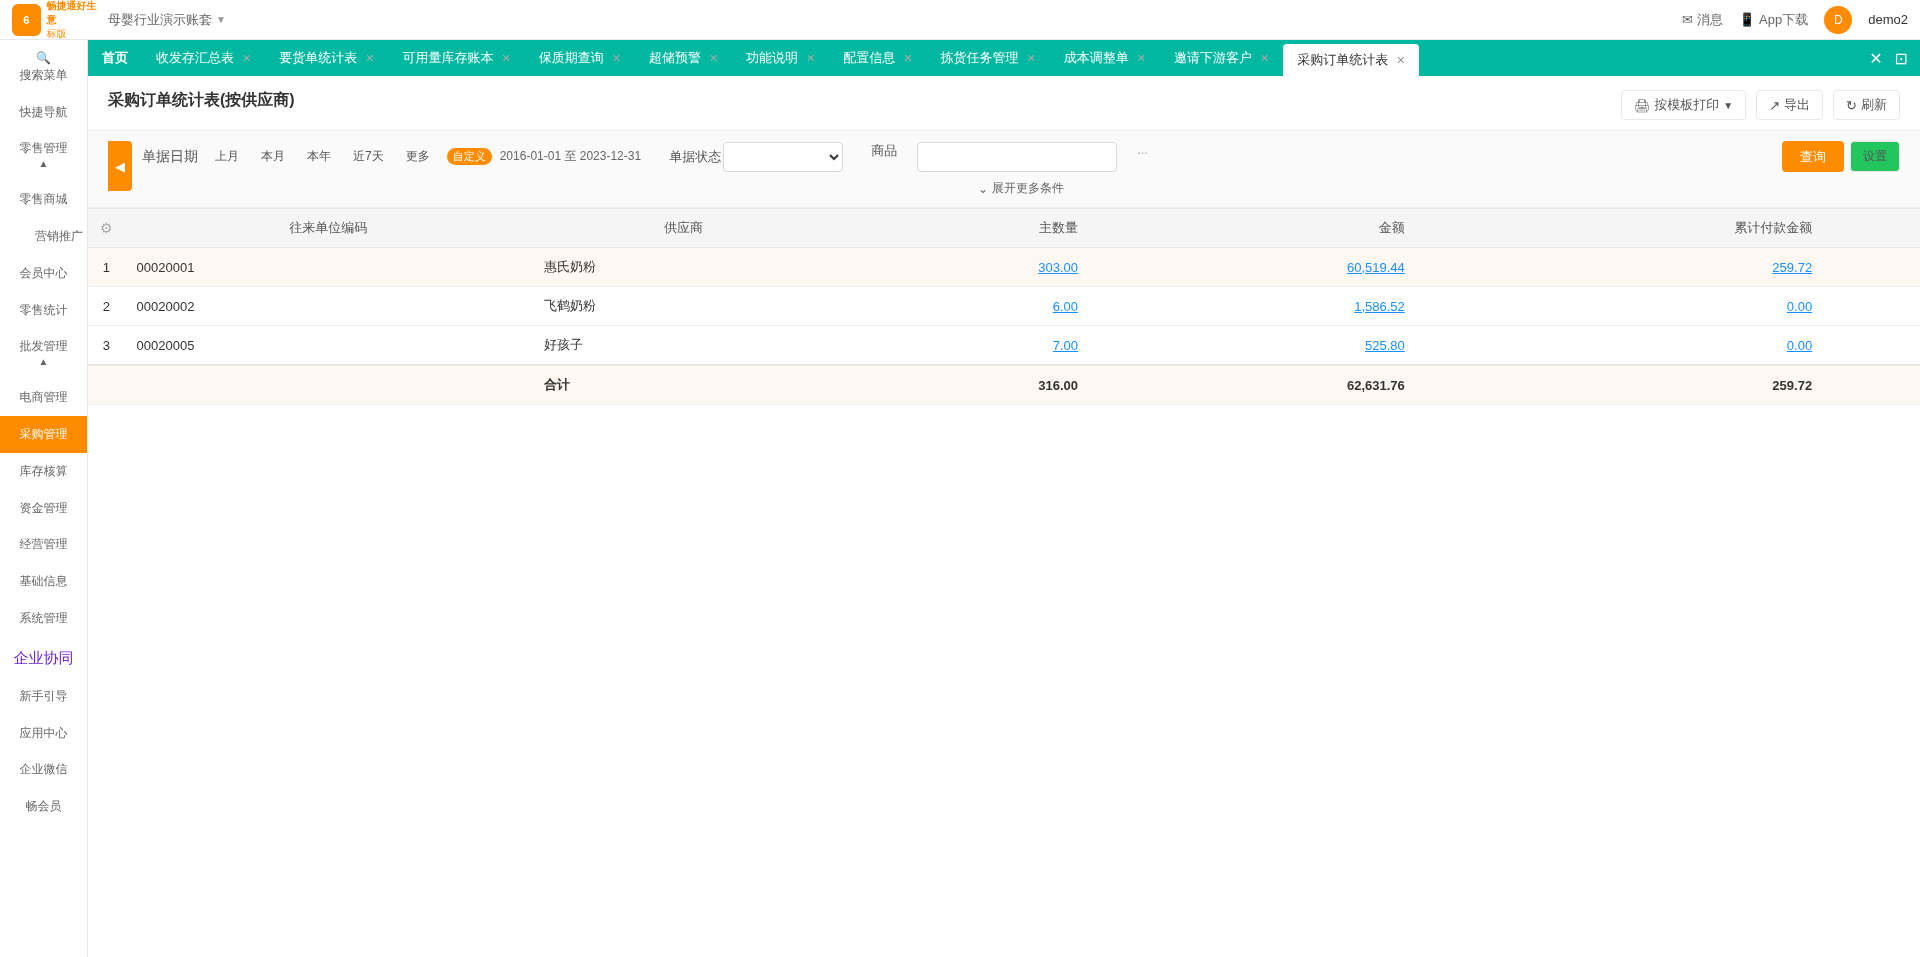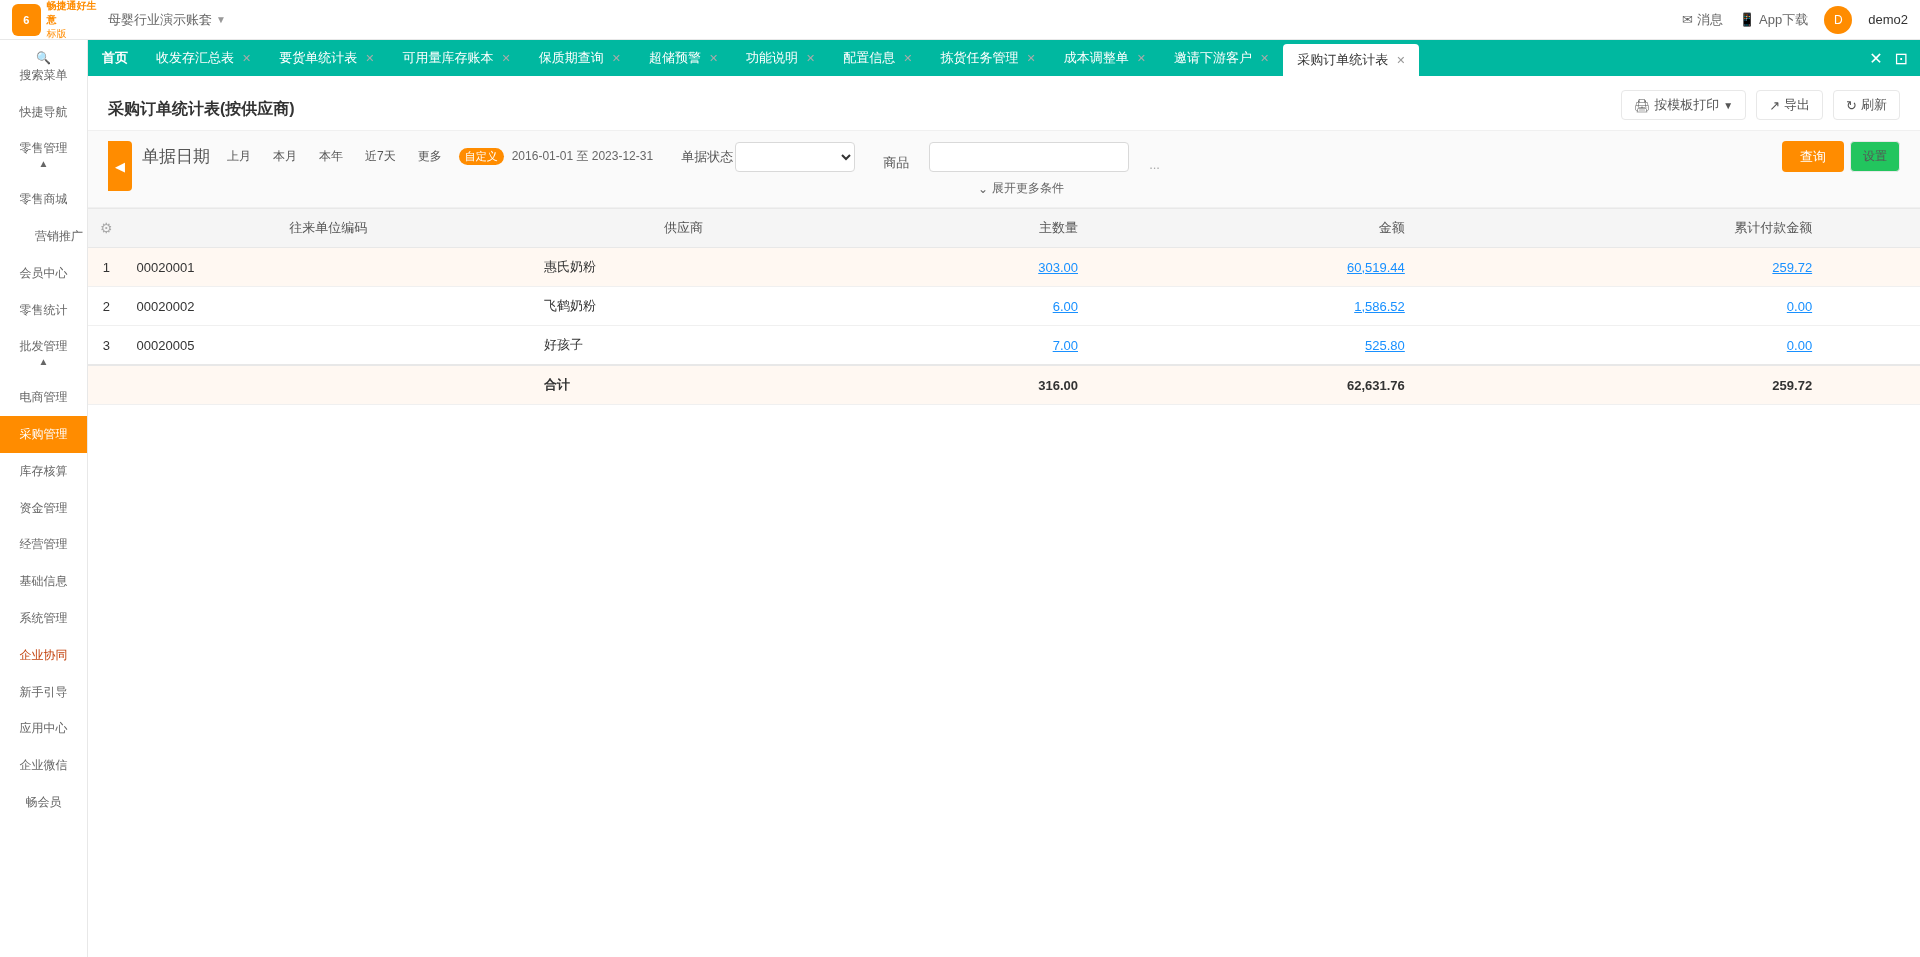--- a/index.html
+++ b/index.html
@@ -33,25 +33,25 @@
     .nav-tab { padding: 0 14px; height: 36px; display: flex; align-items: center; gap: 6px; color: #fff; font-size: 13px; cursor: pointer; white-space: nowrap; flex-shrink: 0; }
     .nav-tab.home { font-weight: bold; }
     .nav-tab.active { background: #fff; color: #333; border-radius: 4px 4px 0 0; margin-top: 4px; height: 32px; text-align: center; }
     .nav-tab .close-btn { font-size: 11px; color: #aaa; cursor: pointer; margin-left: 2px; }
     .nav-tab.active .close-btn { color: #999; }
     .nav-tabs-right { margin-left: auto; display: flex; align-items: center; gap: 4px; padding-right: 8px; flex-shrink: 0; }
     .nav-tabs-right-btn { color: #fff; cursor: pointer; font-size: 16px; padding: 2px 4px; }
 
     
     .page-content { flex: 1; overflow-y: auto; background: #fff; padding: 0; }
-    .page-header { padding: 14px 20px 10px; display: flex; align-items: flex-end; justify-content: space-between; border-bottom: 1px solid #f0f0f0; }
+    .page-header { padding: 14px 20px 10px; display: flex; align-items: flex-start; justify-content: space-between; border-bottom: 1px solid #f0f0f0; }
     .page-title { font-size: 16px; font-weight: bold; color: #333; }
     .page-header-actions { display: flex; align-items: center; gap: 10px; }
     .header-btn { display: flex; align-items: center; gap: 4px; padding: 5px 12px; border: 1px solid #e8e8e8; border-radius: 4px; background: #fff; cursor: pointer; color: #555; font-size: 13px; }
-    .filter-label { color: #555; font-size: 17px; white-space: nowrap; }
+    .filter-label { color: #555; font-size: 14px; white-space: nowrap; }
     .date-quick-btns { display: flex; gap: 4px; }
     .date-quick-btn { padding: 2px 8px; font-size: 12px; color: #555; cursor: pointer; border: 1px solid transparent; border-radius: 3px; }
     .date-range-badge { background: #ff8c00; color: #fff; font-size: 11px; padding: 1px 6px; border-radius: 10px; cursor: pointer; }
     .filter-select { border: 1px solid #d9d9d9; border-radius: 4px; padding: 4px 8px; font-size: 13px; color: #333; min-width: 120px; height: 30px; background: #fff; }
     .filter-input { border: 1px solid #d9d9d9; border-radius: 4px; padding: 4px 8px; font-size: 13px; color: #333; min-width: 180px; height: 30px; }
 
     
     .table-area { padding: 0 20px; }
     .data-table { width: 100%; border-collapse: collapse; margin-top: 0; }
     .data-table thead tr { background: #f5f5f5; }
@@ -156,21 +156,21 @@
       </div>
       <div class="sidebar-item" style="font-size:12px;color:#666;">
         <div>经营管理</div>
       </div>
       <div class="sidebar-item" style="font-size:12px;color:#666;">
         <div>基础信息</div>
       </div>
       <div class="sidebar-item" style="font-size:12px;color:#666;">
         <div>系统管理</div>
       </div>
-      <div class="sidebar-item" style="font-size:12px;color:#c2410c;">
+      <div class="sidebar-item" style="font-size:15px;color:#6d28d9;">
         <div>企业协同</div>
       </div>
       <div class="sidebar-item" style="font-size:12px;color:#666;">
         <div>新手引导</div>
       </div>
       <div class="sidebar-item" style="font-size:12px;color:#666;">
         <div>应用中心</div>
       </div>
       <div class="sidebar-item" style="font-size:12px;color:#666;">
         <div>企业微信</div>
@@ -275,21 +275,21 @@
               <span class="date-range-badge">自定义</span>
               <span style="font-size:12px;color:#666;">2016-01-01 至 2023-12-31</span>
 
               <div style="margin-left:20px;display:flex;align-items:center;gap:2px;">
                 <span style="font-size:13px;color:#555;">单据状态</span>
                 <select class="filter-select">
                   <option value=""></option>
                 </select>
               </div>
 
-              <div style="margin-left:20px;display:flex;align-items:flex-end;gap:20px;">
+              <div style="margin-left:20px;display:flex;align-items:flex-start;gap:20px;">
                 <span style="font-size:13px;color:#555;">商品</span>
                 <input class="filter-input" type="text" style="min-width: 200px;">
                 <span style="color:#aaa;cursor:pointer;">...</span>
               </div>
 
               <div style="margin-left:auto;display:flex;gap:6px;">
                 <button class="search-btn">查询</button>
                 <button class="setting-btn">设置</button>
               </div>
             </div>

